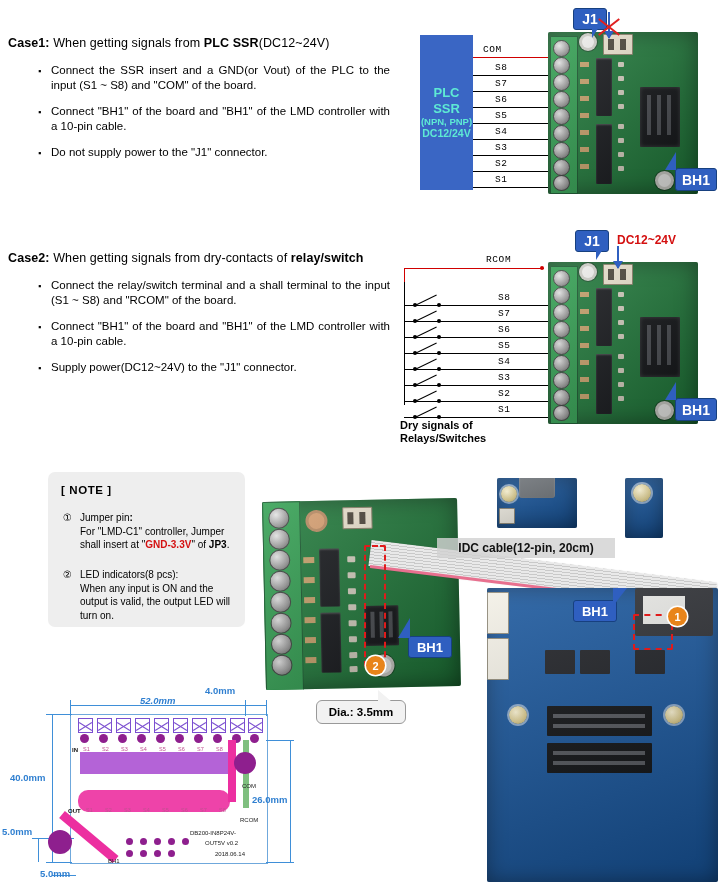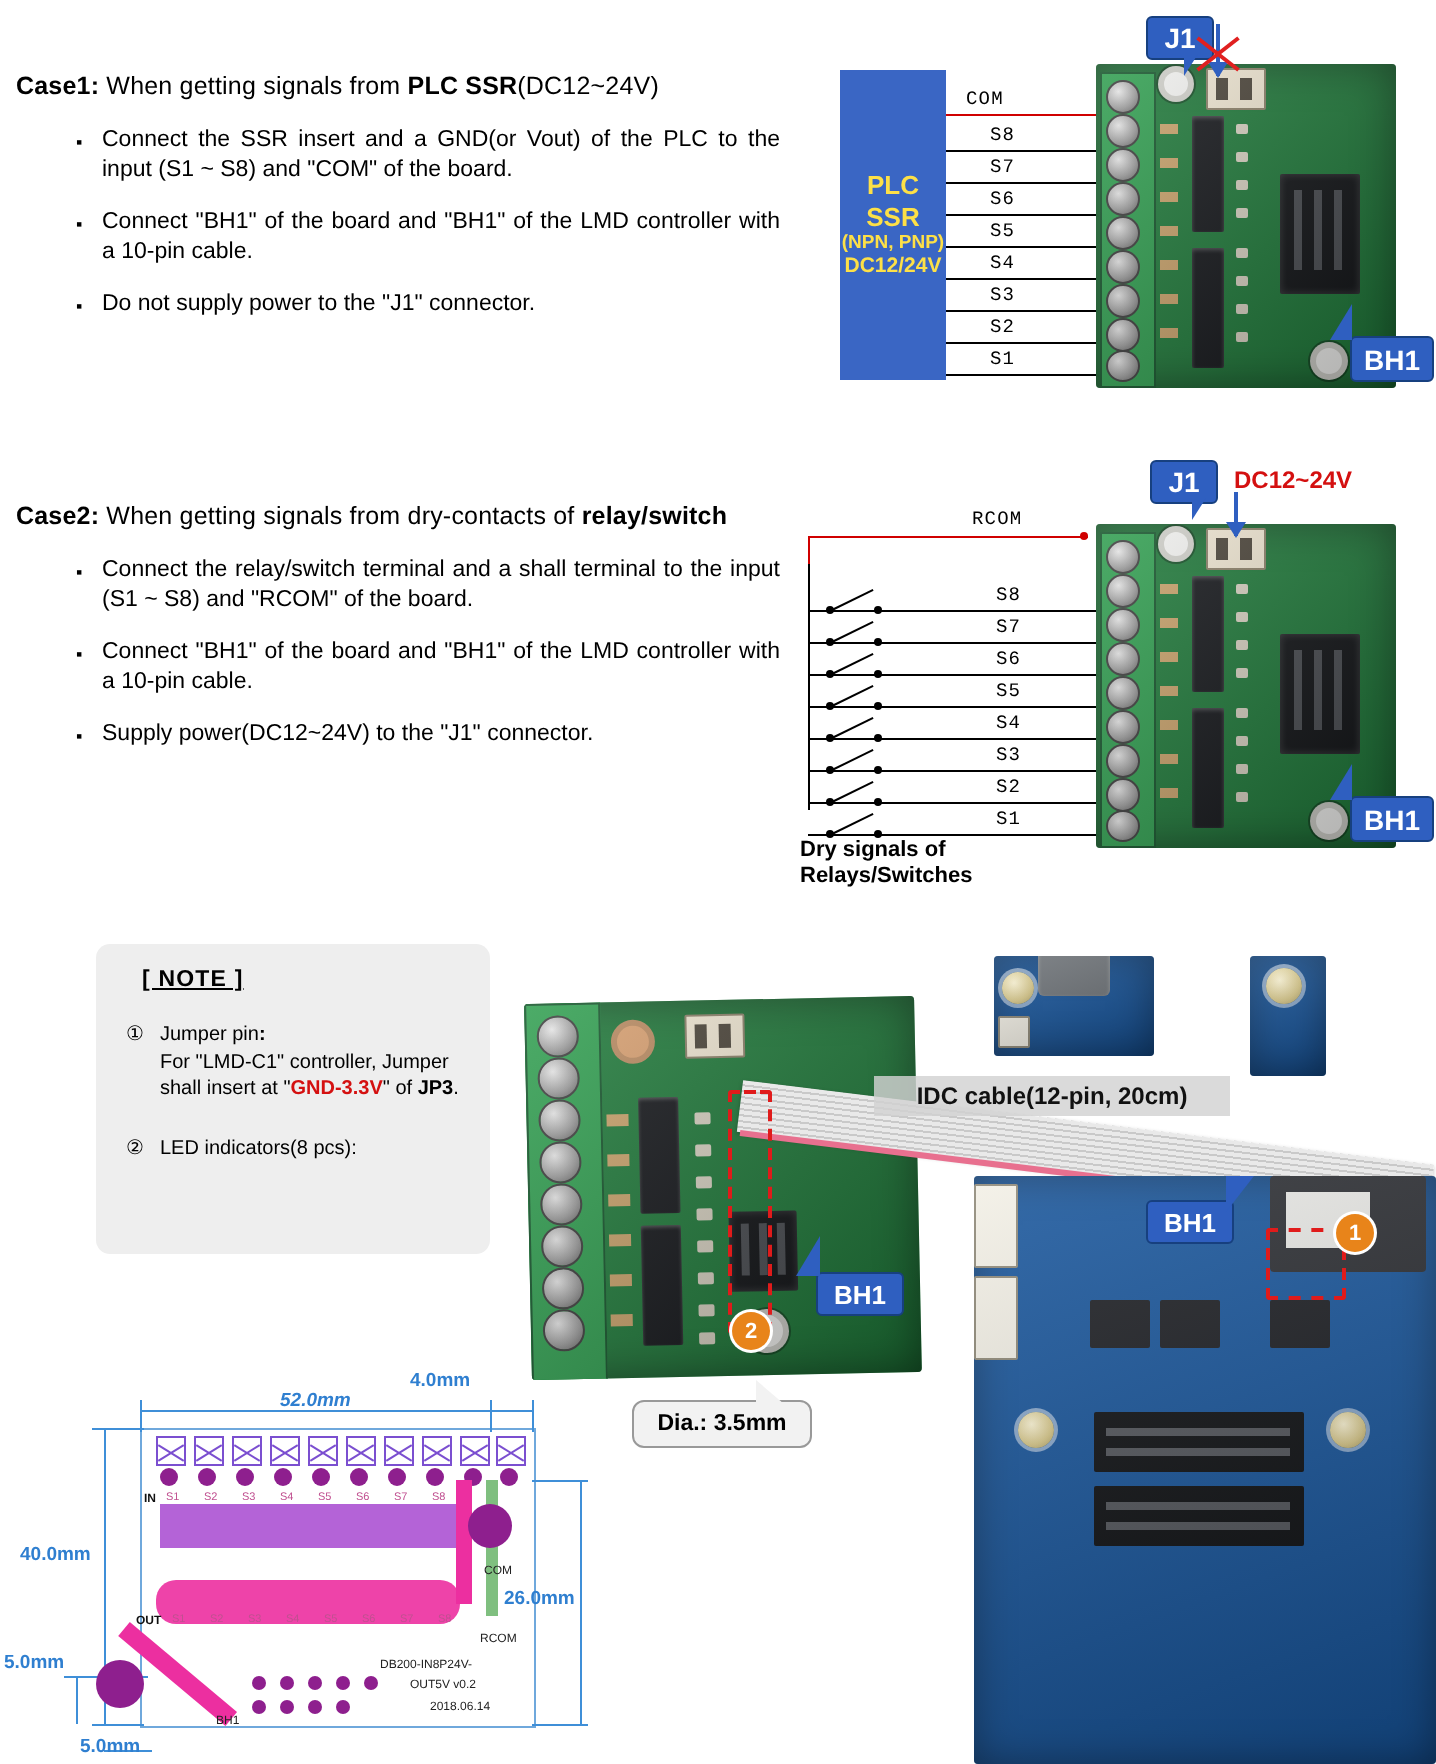--- a/index.html
+++ b/index.html
@@ -14,21 +14,21 @@
   
   .case-head{font-size:12.5px;letter-spacing:0.1px;white-space:nowrap;}
   .case-head b{font-weight:bold;}
   .bullets{font-size:11.5px;line-height:15px;}
   .bullet-row{display:flex;margin-bottom:11px;}
   .bullet-mark{width:13px;flex:0 0 13px;font-size:9px;line-height:16px;color:#000;}
   .bullet-text{flex:1;text-align:justify;}
 
   
   .plcbox{
-    background:#3a66c4;color:#fde047;text-align:center;
+    background:#3a66c4;color:#5eead4;text-align:center;
     display:flex;flex-direction:column;align-items:center;justify-content:center;
     font-weight:bold;line-height:1.18;
   }
   .plcbox .l1{font-size:13px;}
   .plcbox .l2{font-size:13px;}
   .plcbox .l3{font-size:9.5px;font-weight:bold;}
   .plcbox .l4{font-size:10.5px;}
 
   
   .sig-label{position:absolute;font-size:9.5px;font-family:"Liberation Mono","DejaVu Sans Mono",monospace;letter-spacing:.6px;}
@@ -427,34 +427,35 @@
   <div class="st"></div>
     <div class="hd"></div>
 </div>
 
 <div class="badge big" style="left:675px;top:398px;width:40px;height:21px;">
   <span>BH1</span>
 </div>
 <div class="tail" style="left:665px;top:382px;border-right:11px solid #2f5fc0;border-top:18px solid transparent;"></div>
 
 <div class="notebox" style="left:48px;top:472px;width:197px;height:155px;">
-  <div class="note-title abs" style="left:23px;top:12px;text-decoration:underline;">[ NOTE ]</div>
+  <div class="note-title abs" style="left:13px;top:12px;">[ NOTE ]</div>
 
   <div class="abs note-item" style="left:15px;top:39px;width:172px;">
     <span class="note-num">①</span>
     <span>
       <b class="note-b">Jumper pin</b><b>:</b><br>
       <span>For "LMD-C1" controller, Jumper shall insert at "</span><span class="redtxt">GND-3.3V</span><span>" of </span><b>JP3</b><span>.</span>
     </span>
   </div>
 
   <div class="abs note-item" style="left:15px;top:96px;width:172px;">
     <span class="note-num">②</span>
     <span>
       <b class="note-b">LED indicators</b><span>(8 pcs):</span><br>
+      <span>When any input is ON and the output is valid, the output LED will turn on.</span>
     </span>
   </div>
 </div>
 
 <div class="pcb" style="left:264px;top:500px;width:195px;height:188px;transform:rotate(-1.2deg);">
   <div class="term-block" style="left:0px;top:0px;width:36px;height:188px;"></div>
   <div class="term-screw" style="left:6px;top:6px;width:19px;height:19px;"></div>
   <div class="term-screw" style="left:6px;top:27px;width:19px;height:19px;"></div>
   <div class="term-screw" style="left:6px;top:48px;width:19px;height:19px;"></div>
   <div class="term-screw" style="left:6px;top:69px;width:19px;height:19px;"></div>

